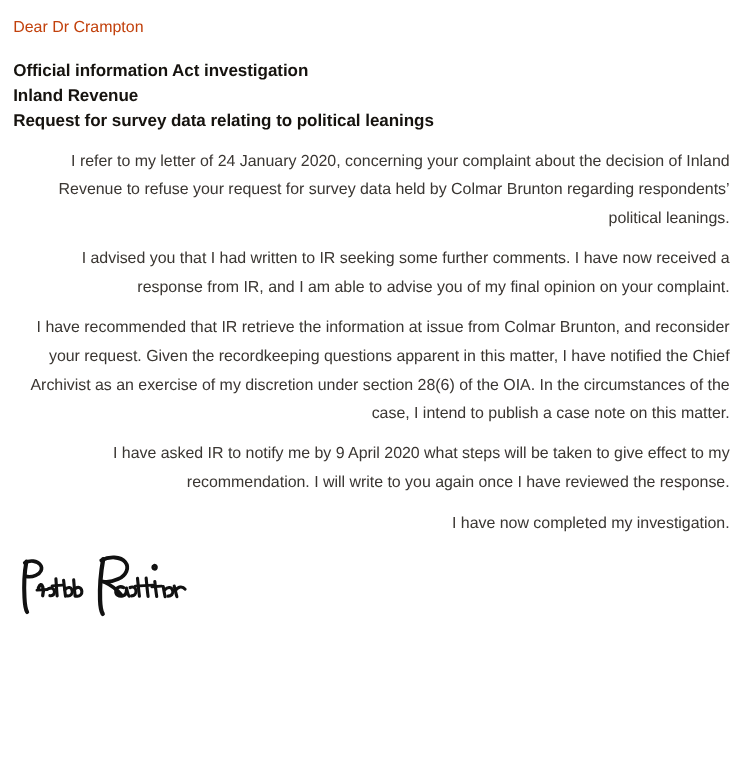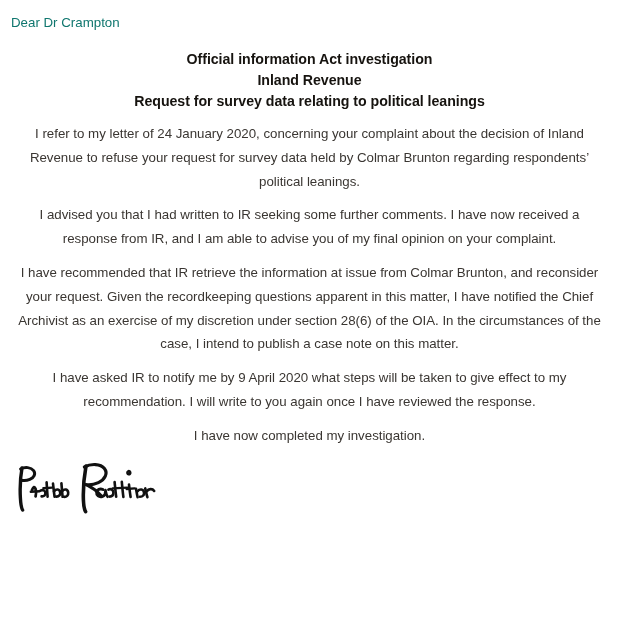--- a/index.html
+++ b/index.html
@@ -19,41 +19,40 @@
     position: relative;
     width: 620px;
     height: 640px;
     background: #ffffff;
     box-sizing: border-box;
     padding: 11px 12px 0 11px;
   }
   .salutation {
     font-size: 13.3px;
     line-height: 24px;
-    color: #0f766e;
+    color: #c2410c;
     margin: 0 0 14px 0;
   }
   .headings {
     margin: 0 0 10px 0;
-    text-align: center;
   }
   .heading-line {
     font-size: 14.2px;
     font-weight: bold;
     line-height: 21px;
     color: #16130f;
     letter-spacing: -0.05px;
   }
   .para {
     font-size: 13.3px;
     line-height: 23.8px;
     color: #3a3632;
     margin: 0 0 10px 0;
     max-width: 598px;
-    text-align: center;
+    text-align: right;
     letter-spacing: -0.02px;
   }
   .para b {
     font-weight: bold;
     color: #211d19;
   }
   .closing {
     font-size: 13.3px;
     line-height: 23.8px;
     color: #3a3632;

